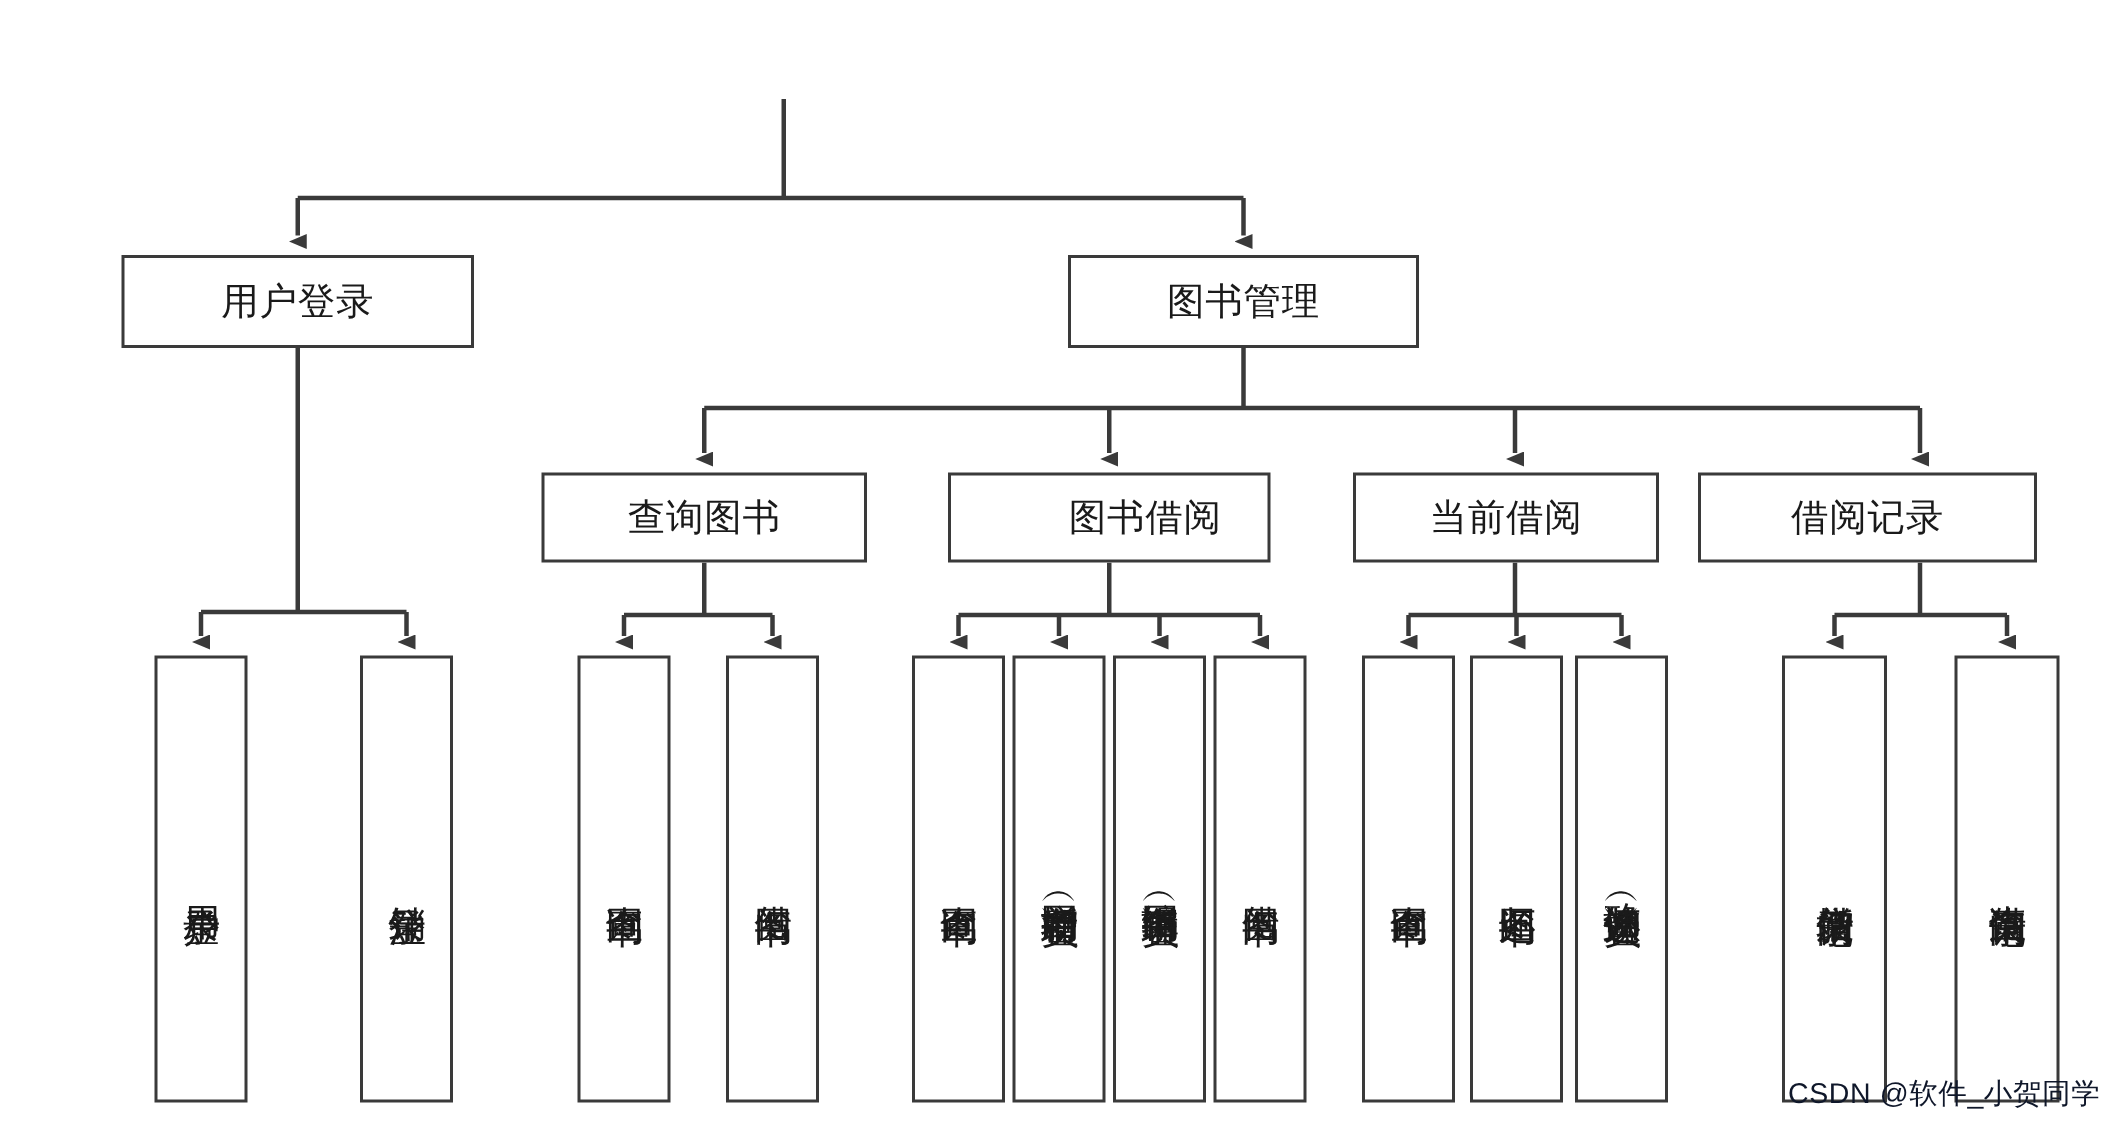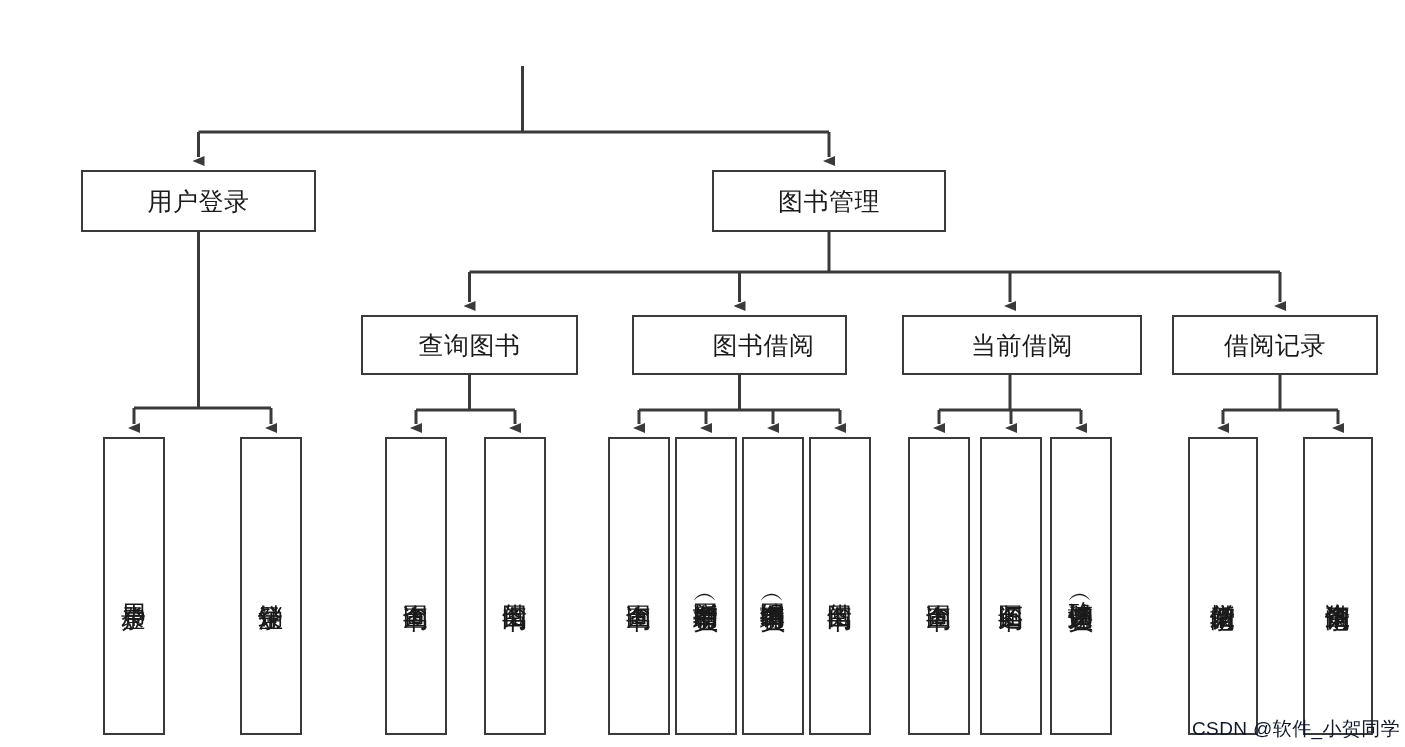--- a/index.html
+++ b/index.html
@@ -125,24 +125,24 @@
       </div>
       <div class="node node-h" style="left: 712px; top: 170px; width: 234px; height: 62px; text-align: center;">
         <span>图书管理</span>
       </div>
       <div class="node node-h" style="left: 361px; top: 315px; width: 217px; height: 60px;">
         <span>查询图书</span>
       </div>
       <div class="node node-h" style="left: 632px; top: 315px; width: 215px; height: 60px; padding-left: 48px;">
         <span>图书借阅</span>
       </div>
-      <div class="node node-h" style="left: 902px; top: 315px; width: 240px; height: 60px;">
+      <div class="node node-h" style="left: 902px; top: 315px; width: 204px; height: 60px;">
         <span>当前借阅</span>
       </div>
-      <div class="node node-h" style="left: 1172px; top: 315px; width: 206px; height: 60px;">
+      <div class="node node-h" style="left: 1132px; top: 315px; width: 226px; height: 60px;">
         <span>借阅记录</span>
       </div>
       <div class="node node-v" style="left: 103px; top: 437px; width: 62px; height: 298px;">
         <span class="vtext">用户登录</span>
       </div>
       <div class="node node-v" style="left: 240px; top: 437px; width: 62px; height: 298px;">
         <span class="vtext">注销登录</span>
       </div>
       <div class="node node-v" style="left: 385px; top: 437px; width: 62px; height: 298px;">
         <span class="vtext">查询图书</span>

